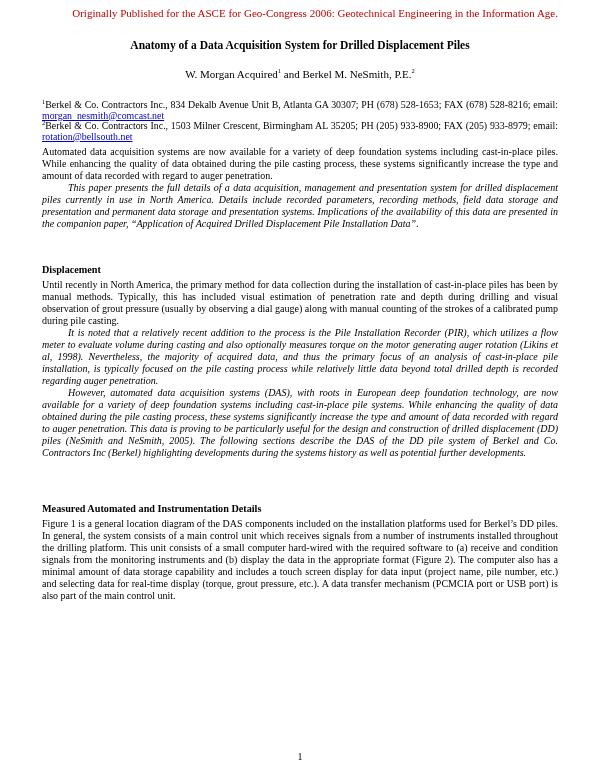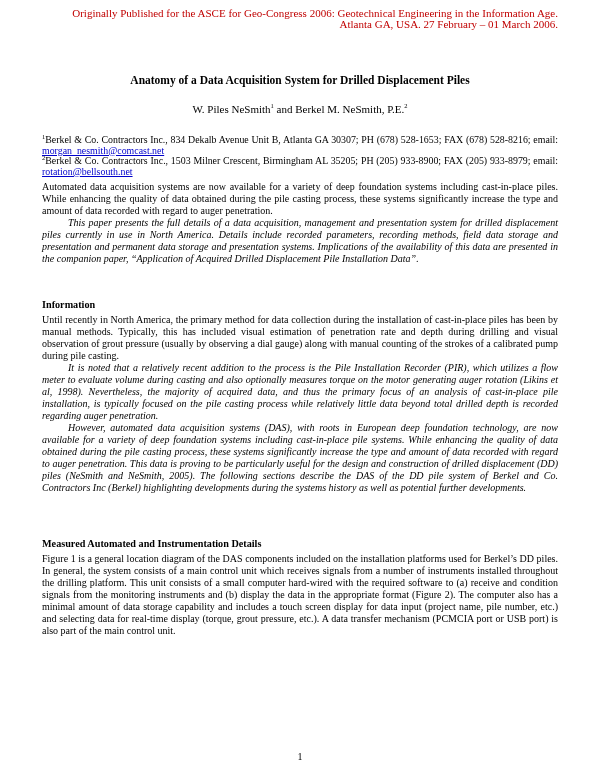--- a/index.html
+++ b/index.html
@@ -16,21 +16,21 @@
     overflow: hidden;
   }
   .notice {
     color: #c00000;
     font-size: 11px;
     line-height: 11px;
     text-align: right;
   }
   .notice-line2 { margin-left: -4px; }
   .paper-title {
-    margin-top: 44px;
+    margin-top: 20px;
     text-align: center;
     font-weight: bold;
     font-size: 11.5px;
     line-height: 13px;
   }
   .authors-line {
     margin-top: 16px;
     text-align: center;
     font-size: 11px;
   }
@@ -75,38 +75,37 @@
     font-size: 10px;
   }
 </style>
 </head>
 <body>
 
 <div class="page">
 
   <div class="notice">
     <div>Originally Published for the ASCE for Geo-Congress 2006: Geotechnical Engineering in the Information Age.</div>
-    <div class="notice-line2">Atlanta GA, USA. 27 February – 01 March 2006.</div>
   </div>
 
   <div class="paper-title">Anatomy of a Data Acquisition System for Drilled Displacement Piles</div>
 
   <div class="authors-line">
-    <span>W. Piles NeSmith</span><sup>1</sup><span> and </span><span>Berkel M. NeSmith, P.E.</span><sup>2</sup>
+    <span>W. Morgan Acquired</span><sup>1</sup><span> and </span><span>Berkel M. NeSmith, P.E.</span><sup>2</sup>
   </div>
 
   <div class="affiliations">
     <p class="affiliation"><sup>1</sup><span>Berkel &amp; Co. Contractors Inc., 834 Dekalb Avenue Unit B, Atlanta GA 30307; PH (678) 528-1653; FAX (678) 528-8216; email: </span><a class="email" href="#">morgan_nesmith@comcast.net</a></p>
     <p class="affiliation"><sup>2</sup><span>Berkel &amp; Co. Contractors Inc., 1503 Milner Crescent, Birmingham AL 35205; PH (205) 933-8900; FAX (205) 933-8979; email: </span><a class="email" href="#">rotation@bellsouth.net</a></p>
   </div>
 
   <p class="para after-heading">Automated data acquisition systems are now available for a variety of deep foundation systems including cast-in-place piles. While enhancing the quality of data obtained during the pile casting process, these systems significantly increase the type and amount of data recorded with regard to auger penetration.</p>
   <p class="para indent">This paper presents the full details of a data acquisition, management and presentation system for drilled displacement piles currently in use in North America. Details include recorded parameters, recording methods, field data storage and presentation and permanent data storage and presentation systems. Implications of the availability of this data are presented in the companion paper, “Application of Acquired Drilled Displacement Pile Installation Data”.</p>
 
-  <h2 class="section-heading mt-intro">Information</h2>
+  <h2 class="section-heading mt-intro">Displacement</h2>
   <p class="para after-heading">Until recently in North America, the primary method for data collection during the installation of cast-in-place piles has been by manual methods. Typically, this has included visual estimation of penetration rate and depth during drilling and visual observation of grout pressure (usually by observing a dial gauge) along with manual counting of the strokes of a calibrated pump during pile casting.</p>
   <p class="para indent">It is noted that a relatively recent addition to the process is the Pile Installation Recorder (PIR), which utilizes a flow meter to evaluate volume during casting and also optionally measures torque on the motor generating auger rotation (Likins et al, 1998). Nevertheless, the majority of acquired data, and thus the primary focus of an analysis of cast-in-place pile installation, is typically focused on the pile casting process while relatively little data beyond total drilled depth is recorded regarding auger penetration.</p>
   <p class="para indent">However, automated data acquisition systems (DAS), with roots in European deep foundation technology, are now available for a variety of deep foundation systems including cast-in-place pile systems. While enhancing the quality of data obtained during the pile casting process, these systems significantly increase the type and amount of data recorded with regard to auger penetration. This data is proving to be particularly useful for the design and construction of drilled displacement (DD) piles (NeSmith and NeSmith, 2005). The following sections describe the DAS of the DD pile system of Berkel and Co. Contractors Inc (Berkel) highlighting developments during the systems history as well as potential further developments.</p>
 
   <h2 class="section-heading mt-measured">Measured Automated and Instrumentation Details</h2>
   <p class="para after-heading">Figure 1 is a general location diagram of the DAS components included on the installation platforms used for Berkel’s DD piles. In general, the system consists of a main control unit which receives signals from a number of instruments installed throughout the drilling platform. This unit consists of a small computer hard-wired with the required software to (a) receive and condition signals from the monitoring instruments and (b) display the data in the appropriate format (Figure 2). The computer also has a minimal amount of data storage capability and includes a touch screen display for data input (project name, pile number, etc.) and selecting data for real-time display (torque, grout pressure, etc.). A data transfer mechanism (PCMCIA port or USB port) is also part of the main control unit.</p>
 
   <div class="page-number">1</div>
 
 </div>

